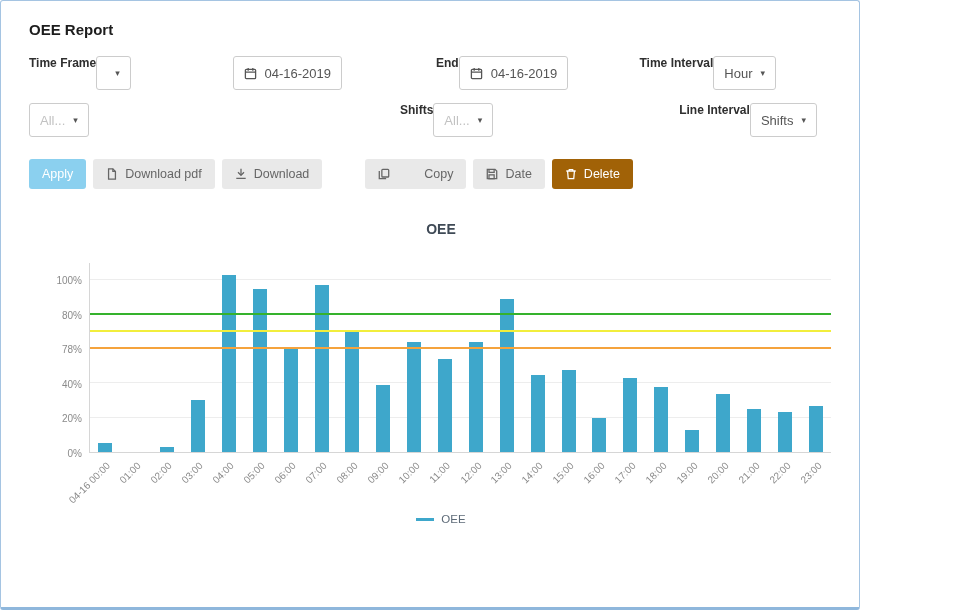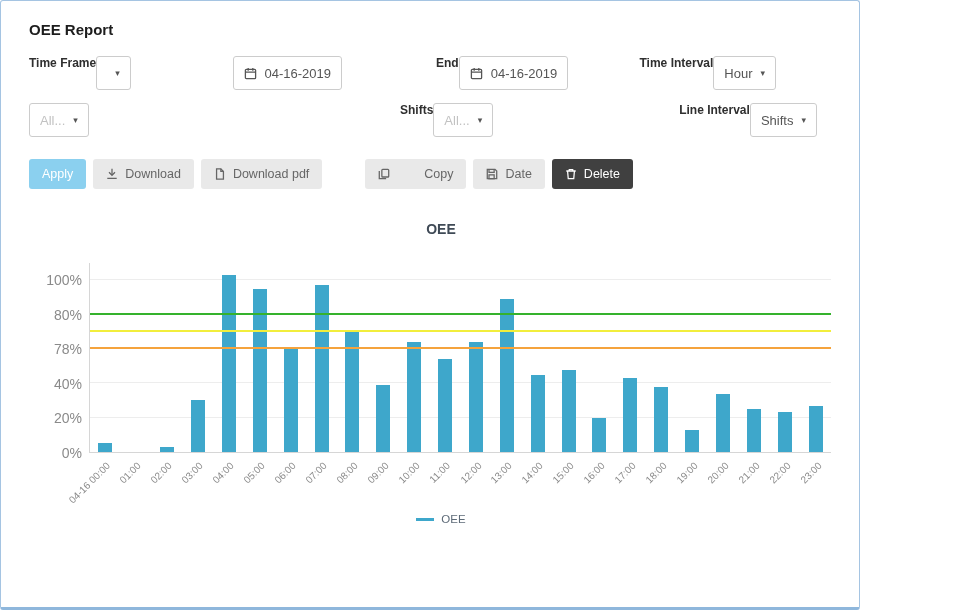--- a/index.html
+++ b/index.html
@@ -30,29 +30,29 @@
 
   .btn-row { display:flex; align-items:center; margin-top:22px; }
   .btn {
     height:30px; padding:0 13px; border:none; border-radius:3px;
     font-size:12.5px; font-family:inherit; display:inline-flex; align-items:center;
     gap:7px; cursor:pointer;
   }
   .btn svg { display:block; }
   .btn-apply { background:#8bd0ef; color:#fff; }
   .btn-gray { background:#e9e9e9; color:#666; margin-left:7px; }
-  .btn-delete { background:#404040; color:#fff; margin-left:7px; }
+  .btn-delete { background:#a16207; color:#fff; margin-left:7px; }
   .right-group { display:flex; margin-left:auto; margin-right:198px; }
   .right-group .btn:first-child { margin-left:0;gap:34px; }
 
   .chart { margin-top:32px;margin-left:22px; }
   .chart-title { text-align:center; font-size:14px; font-weight:700; color:#3f4a56; margin-bottom:26px; }
   .plot-row { display:flex; }
   .yaxis { width:38px; position:relative; height:190px; }
-  .ylabel { position:absolute; right:7px; font-size:14px; color:#8a8a8a; transform:translateY(50%); }
+  .ylabel { position:absolute; right:7px; font-size:10px; color:#8a8a8a; transform:translateY(50%); }
   .plot {
     position:relative; flex:1; height:190px;
     border-left:1px solid #d6d6d6; border-bottom:1px solid #d6d6d6;
   }
   .gridline { position:absolute; left:0; right:0; height:1px; background:#ededed; z-index:0; }
   .refline { position:absolute; left:0; right:0; height:2px; z-index:3; }
   .bars { position:absolute; left:0; right:0; top:0; bottom:0; display:flex; z-index:2; }
   .slot { flex:1; display:flex; justify-content:center; align-items:flex-end; height:100%; }
   .bar { width:14px; }
   .xlabels { display:flex; margin-left:38px; height:58px; }
@@ -140,35 +140,35 @@
       </div>
     </div>
 
     <div class="btn-row">
       <button class="btn btn-apply">
         <span>Apply</span>
       </button>
       <button class="btn btn-gray">
         <span>
           <svg width="12" height="12" viewBox="0 0 14 14" fill="none" stroke="currentColor" stroke-width="1.5">
+              <path d="M3 1h5l3 3v9H3z"></path>
+              <path d="M8 1v3h3"></path>
+            </svg>
+        </span>
+        <span>Download pdf</span>
+      </button>
+      <button class="btn btn-gray">
+        <span>
+          <svg width="12" height="12" viewBox="0 0 14 14" fill="none" stroke="currentColor" stroke-width="1.5">
               <line x1="7" y1="1" x2="7" y2="8"></line>
               <polyline points="3.5,5 7,8.5 10.5,5"></polyline>
               <line x1="1.5" y1="12" x2="12.5" y2="12"></line>
             </svg>
         </span>
         <span>Download</span>
-      </button>
-      <button class="btn btn-gray">
-        <span>
-          <svg width="12" height="12" viewBox="0 0 14 14" fill="none" stroke="currentColor" stroke-width="1.5">
-              <path d="M3 1h5l3 3v9H3z"></path>
-              <path d="M8 1v3h3"></path>
-            </svg>
-        </span>
-        <span>Download pdf</span>
       </button>
       <div class="right-group">
         <button class="btn btn-gray">
           <span>
             <svg width="12" height="12" viewBox="0 0 14 14" fill="none" stroke="currentColor" stroke-width="1.5">
                 <rect x="4.5" y="1.5" width="8" height="9" rx="1"></rect>
                 <path d="M9.5 12.5h-8v-9"></path>
               </svg>
           </span>
           <span>Copy</span>

